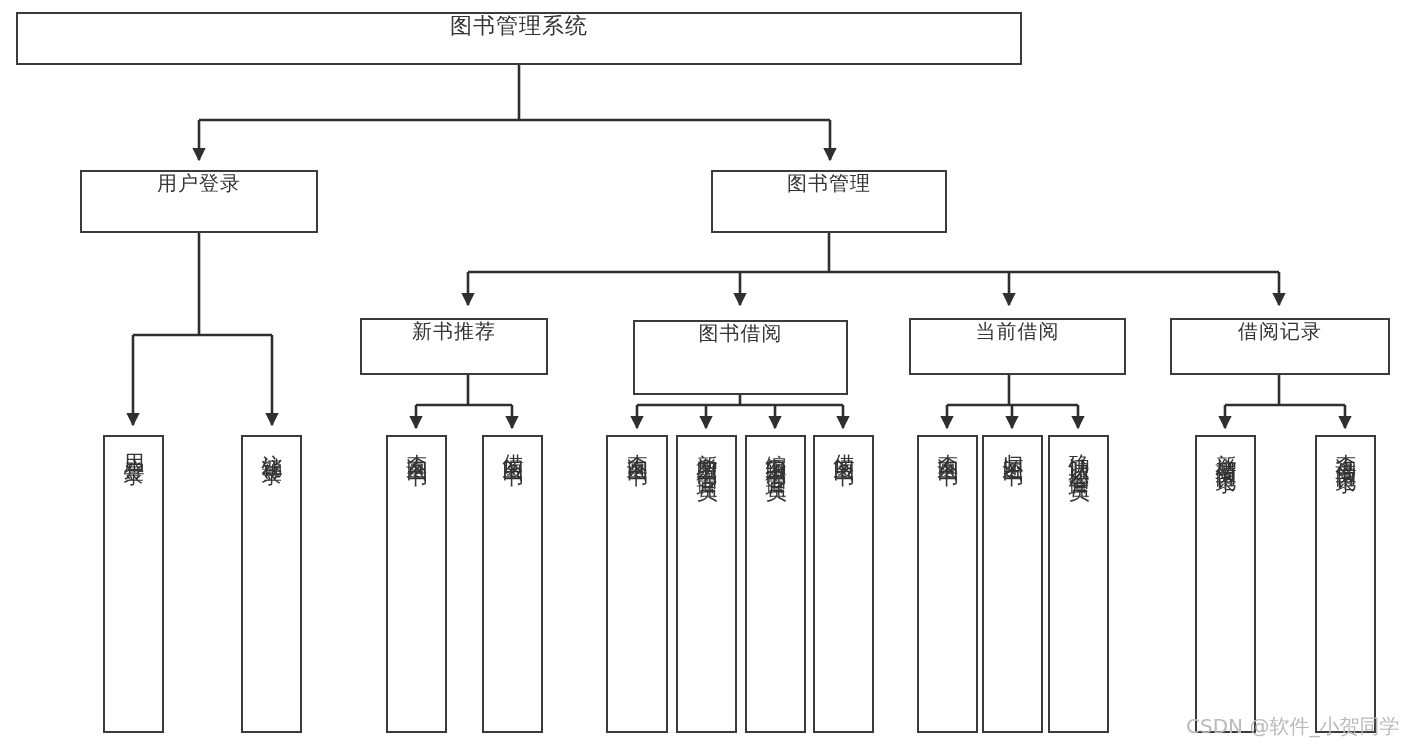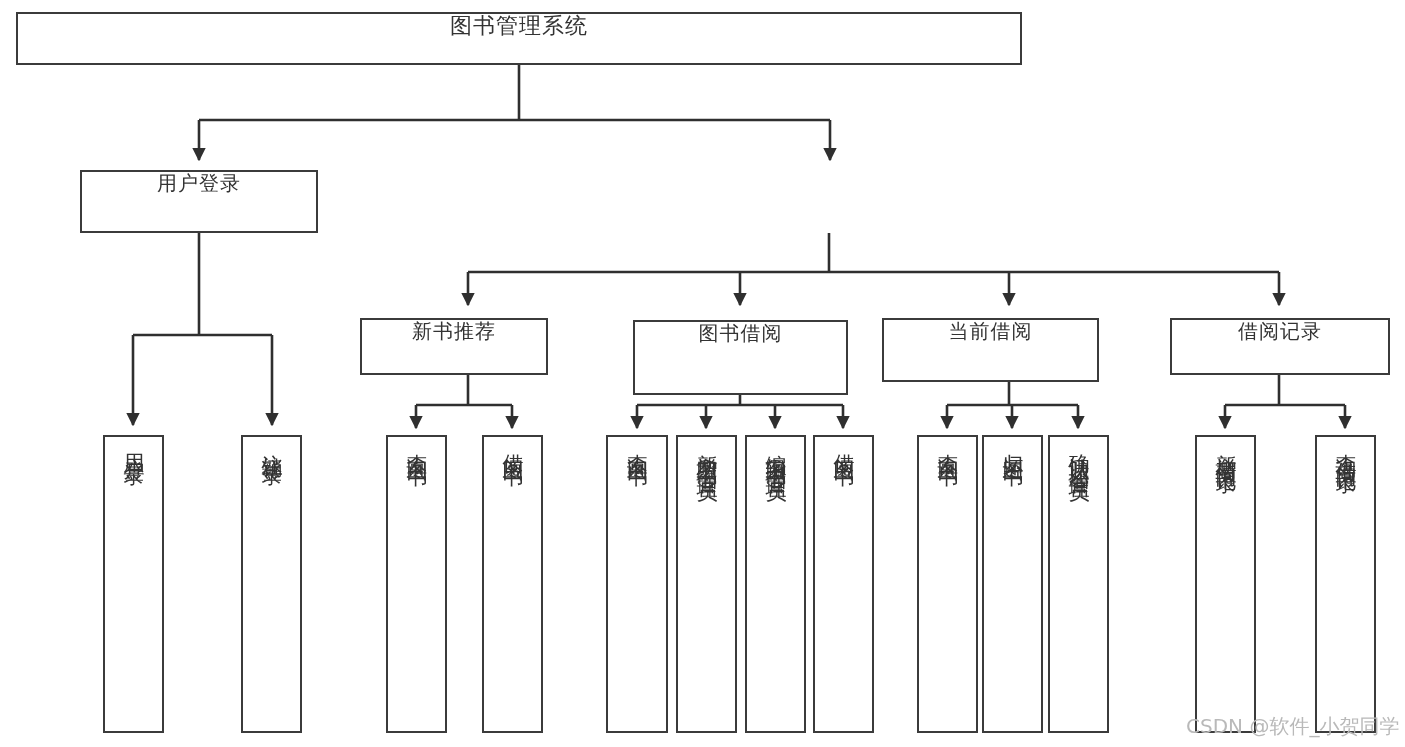--- a/index.html
+++ b/index.html
@@ -132,30 +132,33 @@
   </svg>
 
   <div class="node root" style="left:16px; top:12px; width:1006px; height:53px;">
     <span class="label-h">图书管理系统</span>
   </div>
 
   <div class="node lvl2" style="left:80px; top:170px; width:238px; height:63px;">
     <span class="label-h">用户登录</span>
   </div>
 
+  <div class="node lvl2" style="left:711px; top:170px; width:236px; height:63px;">
+    <span class="label-h">图书管理</span>
+  </div>
 
   <div class="node lvl3" style="left:360px; top:318px; width:188px; height:57px;">
     <span class="label-h">新书推荐</span>
   </div>
 
   <div class="node lvl3" style="left:633px; top:320px; width:215px; height:75px;">
     <span class="label-h">图书借阅</span>
   </div>
 
-  <div class="node lvl3" style="left:882px; top:318px; width:217px; height:64px;">
+  <div class="node lvl3" style="left:909px; top:318px; width:217px; height:57px;">
     <span class="label-h">当前借阅</span>
   </div>
 
   <div class="node lvl3" style="left:1170px; top:318px; width:220px; height:57px;">
     <span class="label-h">借阅记录</span>
   </div>
 
   <div class="node leaf" style="left:103px; top:435px; width:61px; height:298px;">
     <span class="label-v">用户登录</span>
   </div>

